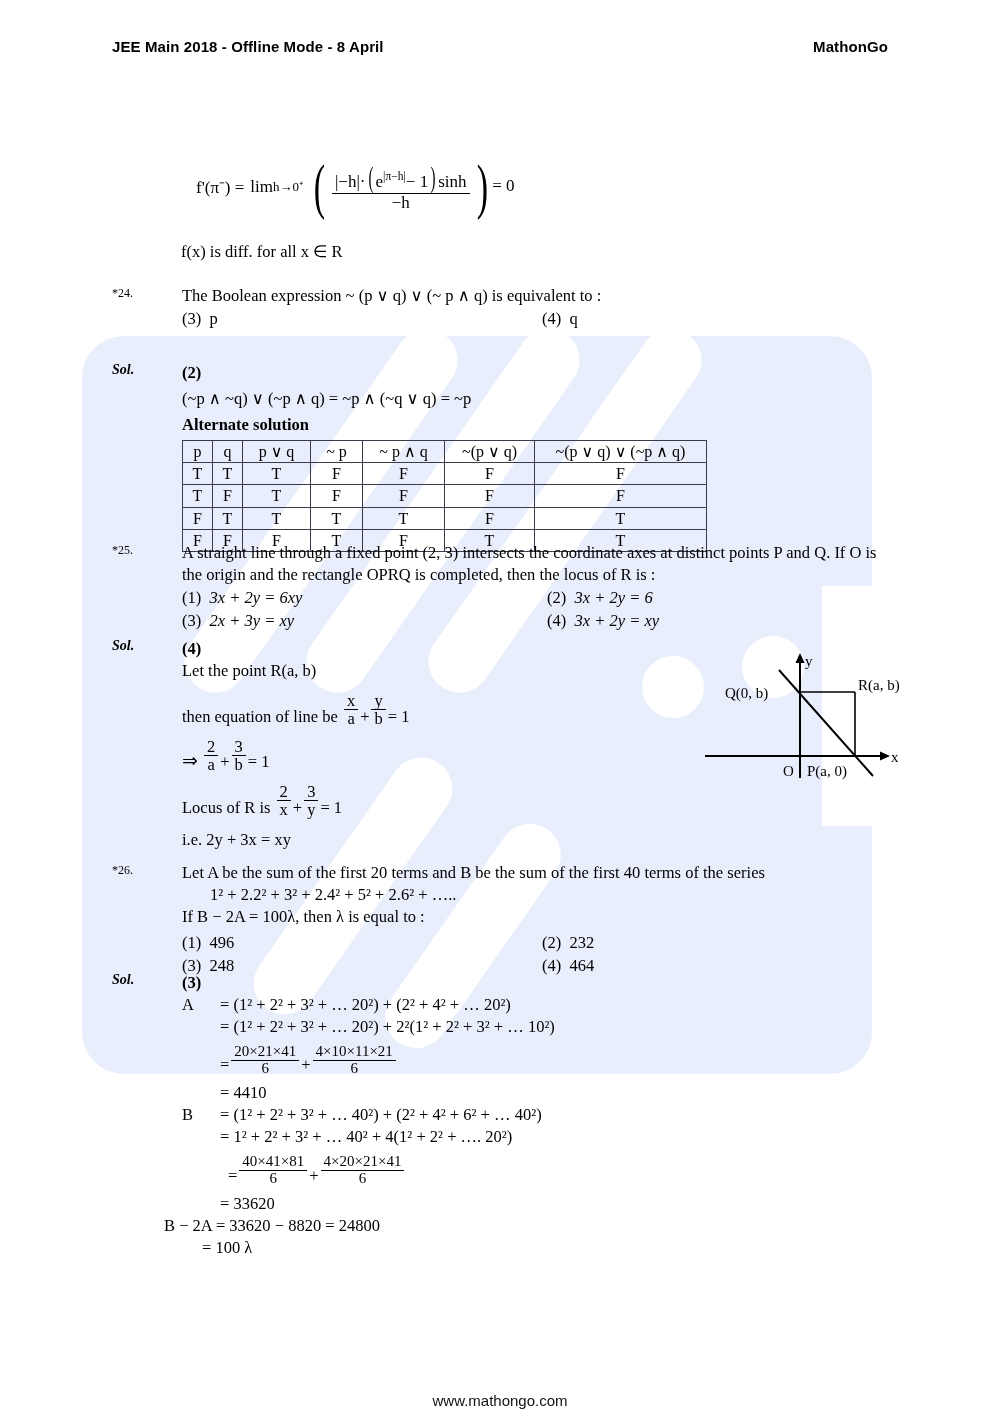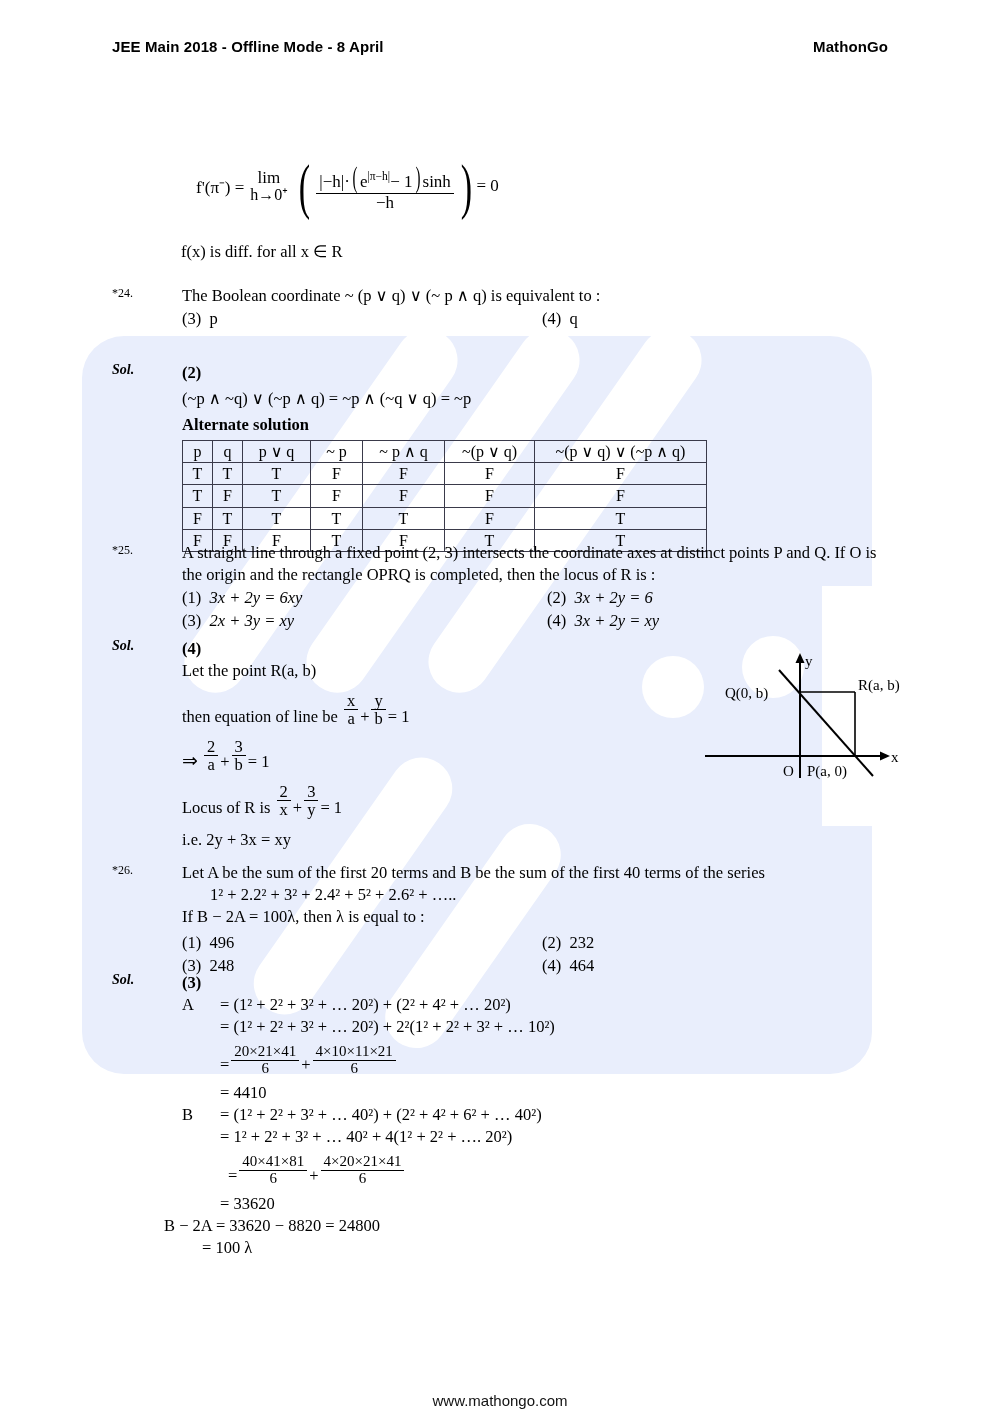--- a/index.html
+++ b/index.html
@@ -79,25 +79,25 @@
   .frac.sm { font-size:15px; }
 
   .eqline { display:flex; align-items:flex-end; }
 
   
   .limit-expr {
     position:absolute; left:196px; top:160px;
     display:flex; align-items:center; font-size:17px;
   }
   .lim {
-    display:inline-flex; flex-direction:column; align-items:center;
+    display:inline-flex; flex-direction:row; align-items:center;
     margin:0 6px; line-height:1;
   }
   .lim .lim-top { font-size:17px; }
-  .lim .lim-bot { font-size:16px; margin-top:1px;text-align:right; }
+  .lim .lim-bot { font-size:13px; margin-top:1px;text-align:right; }
   .paren {
     font-size:62px; font-weight:300; line-height:.85;
     transform:scaleX(.55); display:inline-block;
   }
 
   
   table.tt {
     border-collapse:collapse;
     margin-top:4px;
     font-size:16px;
@@ -159,21 +159,21 @@
       </span>
       <span class="paren">)</span>
       <span>= 0</span>
     </div>
 
     <div style="position:absolute;left:181px;top:242px;font-size:16.5px;">f(x) is diff. for all x ∈ R</div>
 
     <div class="row" style="left:112px; top:285px; width:790px;">
       <div class="qnum">*24.</div>
       <div class="body">
-        <div>The Boolean coordinate ~ (p ∨ q) ∨ (~ p ∧ q) is equivalent to :</div>
+        <div>The Boolean expression ~ (p ∨ q) ∨ (~ p ∧ q) is equivalent to :</div>
         <div class="opts">
           <div class="opt">
             <span>(3)</span>&nbsp;
             <span>p</span>
           </div>
           <div class="opt">
             <span>(4)</span>&nbsp;
             <span>q</span>
           </div>
         </div>

